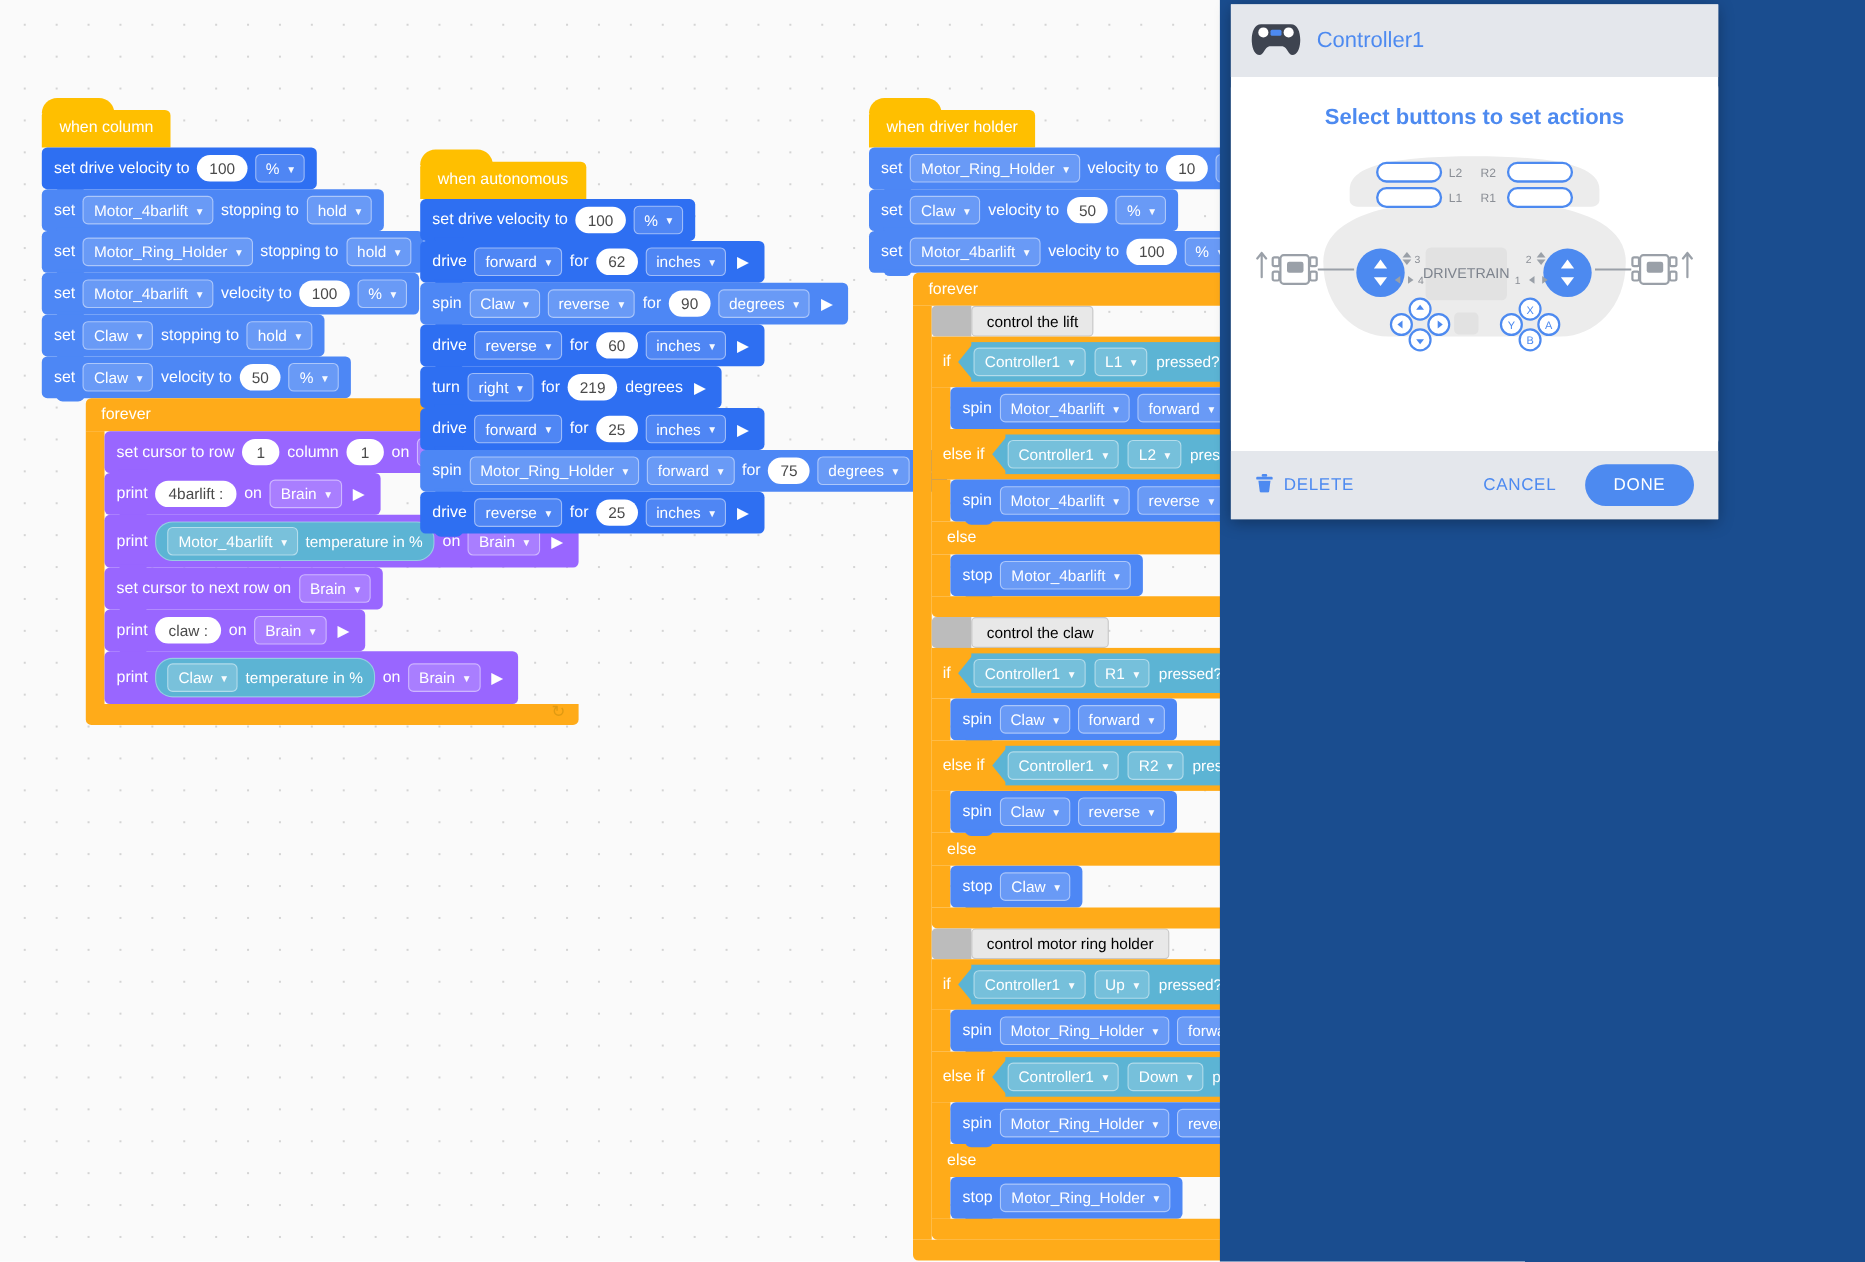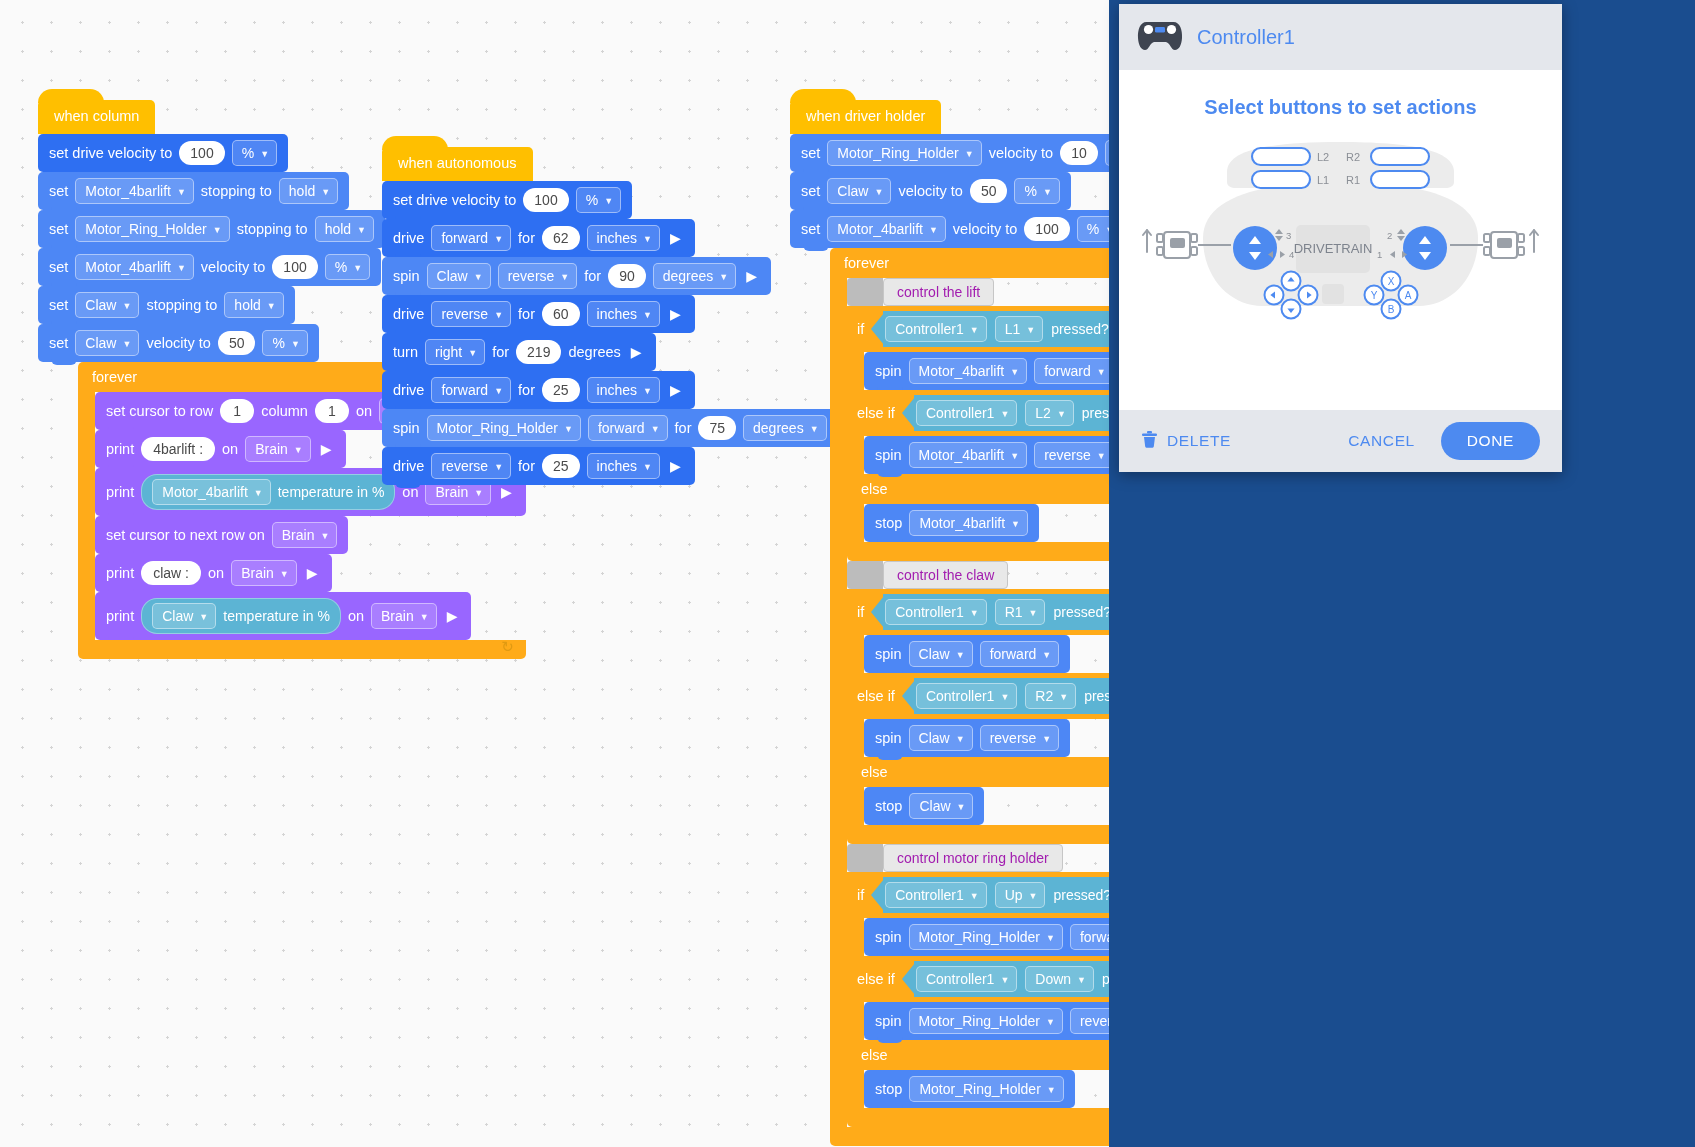--- a/index.html
+++ b/index.html
@@ -110,21 +110,21 @@
     background: #5cb4d4; border: 1px solid rgba(255,255,255,.35);
     border-radius: 16px; padding: 4px 10px;
     display: inline-flex; align-items: center; gap: 7px;
     font-size: 14px; color: #fff;
   }
   .rep .dd { background: rgba(255,255,255,.18); }
 
   
   .comment {
     background: #e8e8e8; border: 1px solid #c6c6c6;
-    border-radius: 4px; color: #a21caf;
+    border-radius: 4px; color: #000000;
     font-size: 14px; padding: 5px 13px;
     display: inline-block; white-space: nowrap;
   }
   .cmt-wrap { display: flex; align-items: center; }
   .cmt-stub {
     width: 36px; height: 28px; background: #bcbcbc;
     border-radius: 4px 0 0 4px; position: relative;
   }
 
   

